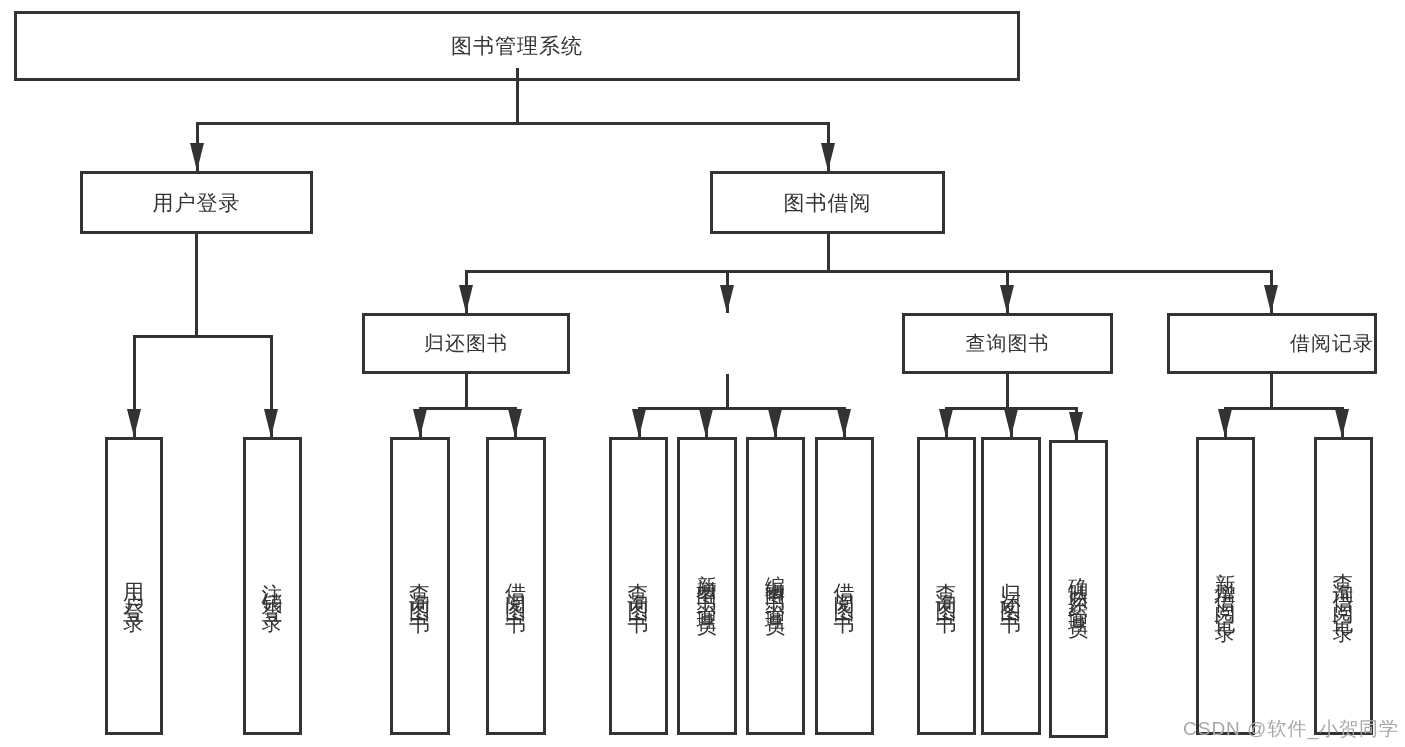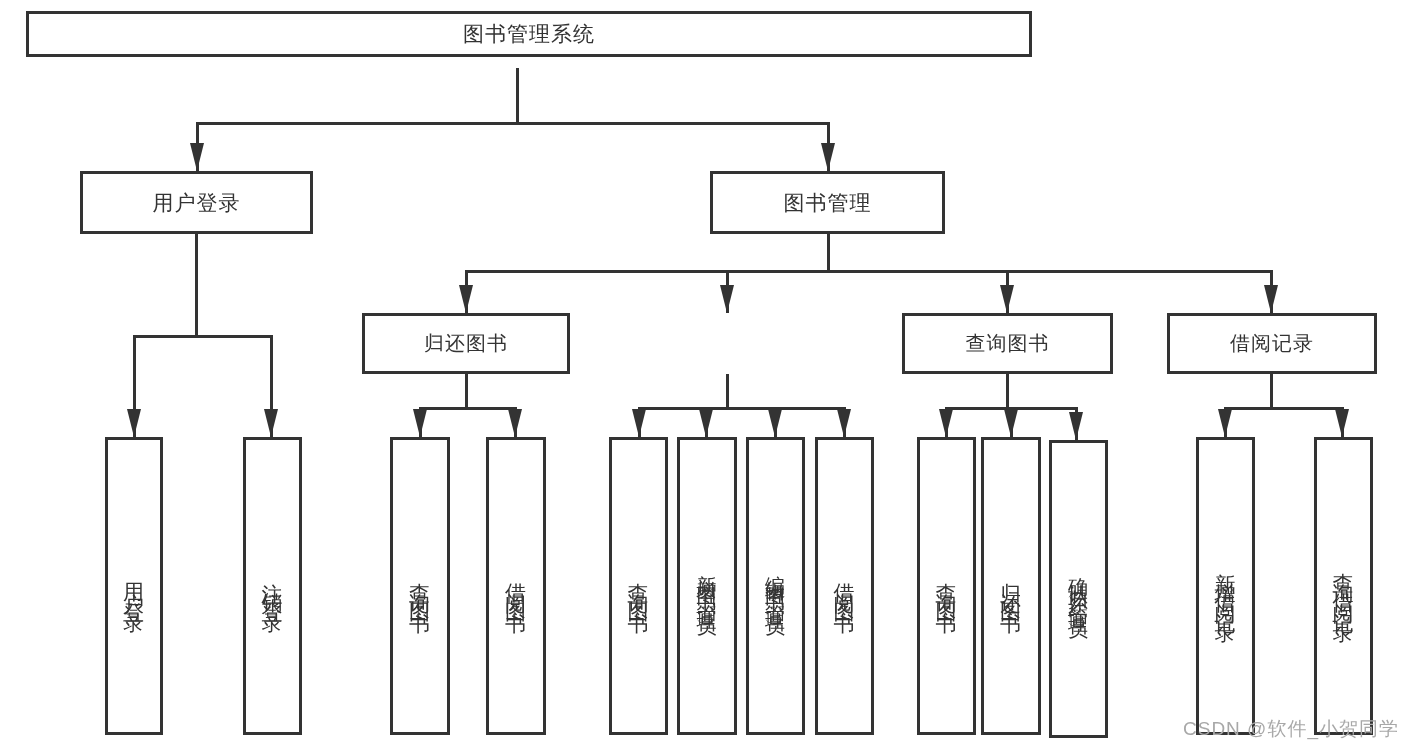--- a/index.html
+++ b/index.html
@@ -64,42 +64,42 @@
     letter-spacing:1px;
     white-space:nowrap;
     z-index:5;
   }
 </style>
 </head>
 <body>
 
 <div class="canvas">
 
-  <div class="box" style="left:14px;top:11px;width:1006px;height:46px;margin-left:12px;">
+  <div class="box" style="left:14px;top:11px;width:1006px;height:70px;">
     <span>图书管理系统</span>
   </div>
 
   <div class="box" style="left:80px;top:171px;width:233px;height:63px;">
     <span>用户登录</span>
   </div>
 
   <div class="box" style="left:710px;top:171px;width:235px;height:63px;">
-    <span>图书管理</span>
+    <span>图书借阅</span>
   </div>
 
   <div class="box" style="left:362px;top:313px;width:208px;height:61px;font-size:20px;">
     <span>归还图书</span>
   </div>
 
 
   <div class="box" style="left:902px;top:313px;width:211px;height:61px;font-size:20px;">
     <span>查询图书</span>
   </div>
 
-  <div class="box" style="left:1167px;top:313px;width:210px;height:61px;font-size:20px;">
+  <div class="box" style="left:1167px;top:313px;width:210px;height:61px;font-size:20px;justify-content:flex-end;">
     <span>借阅记录</span>
   </div>
 
   <div class="vbox" style="left:105px;width:58px;">
     <span>用户登录</span>
   </div>
   <div class="vbox" style="left:243px;">
     <span>注销登录</span>
   </div>
 

